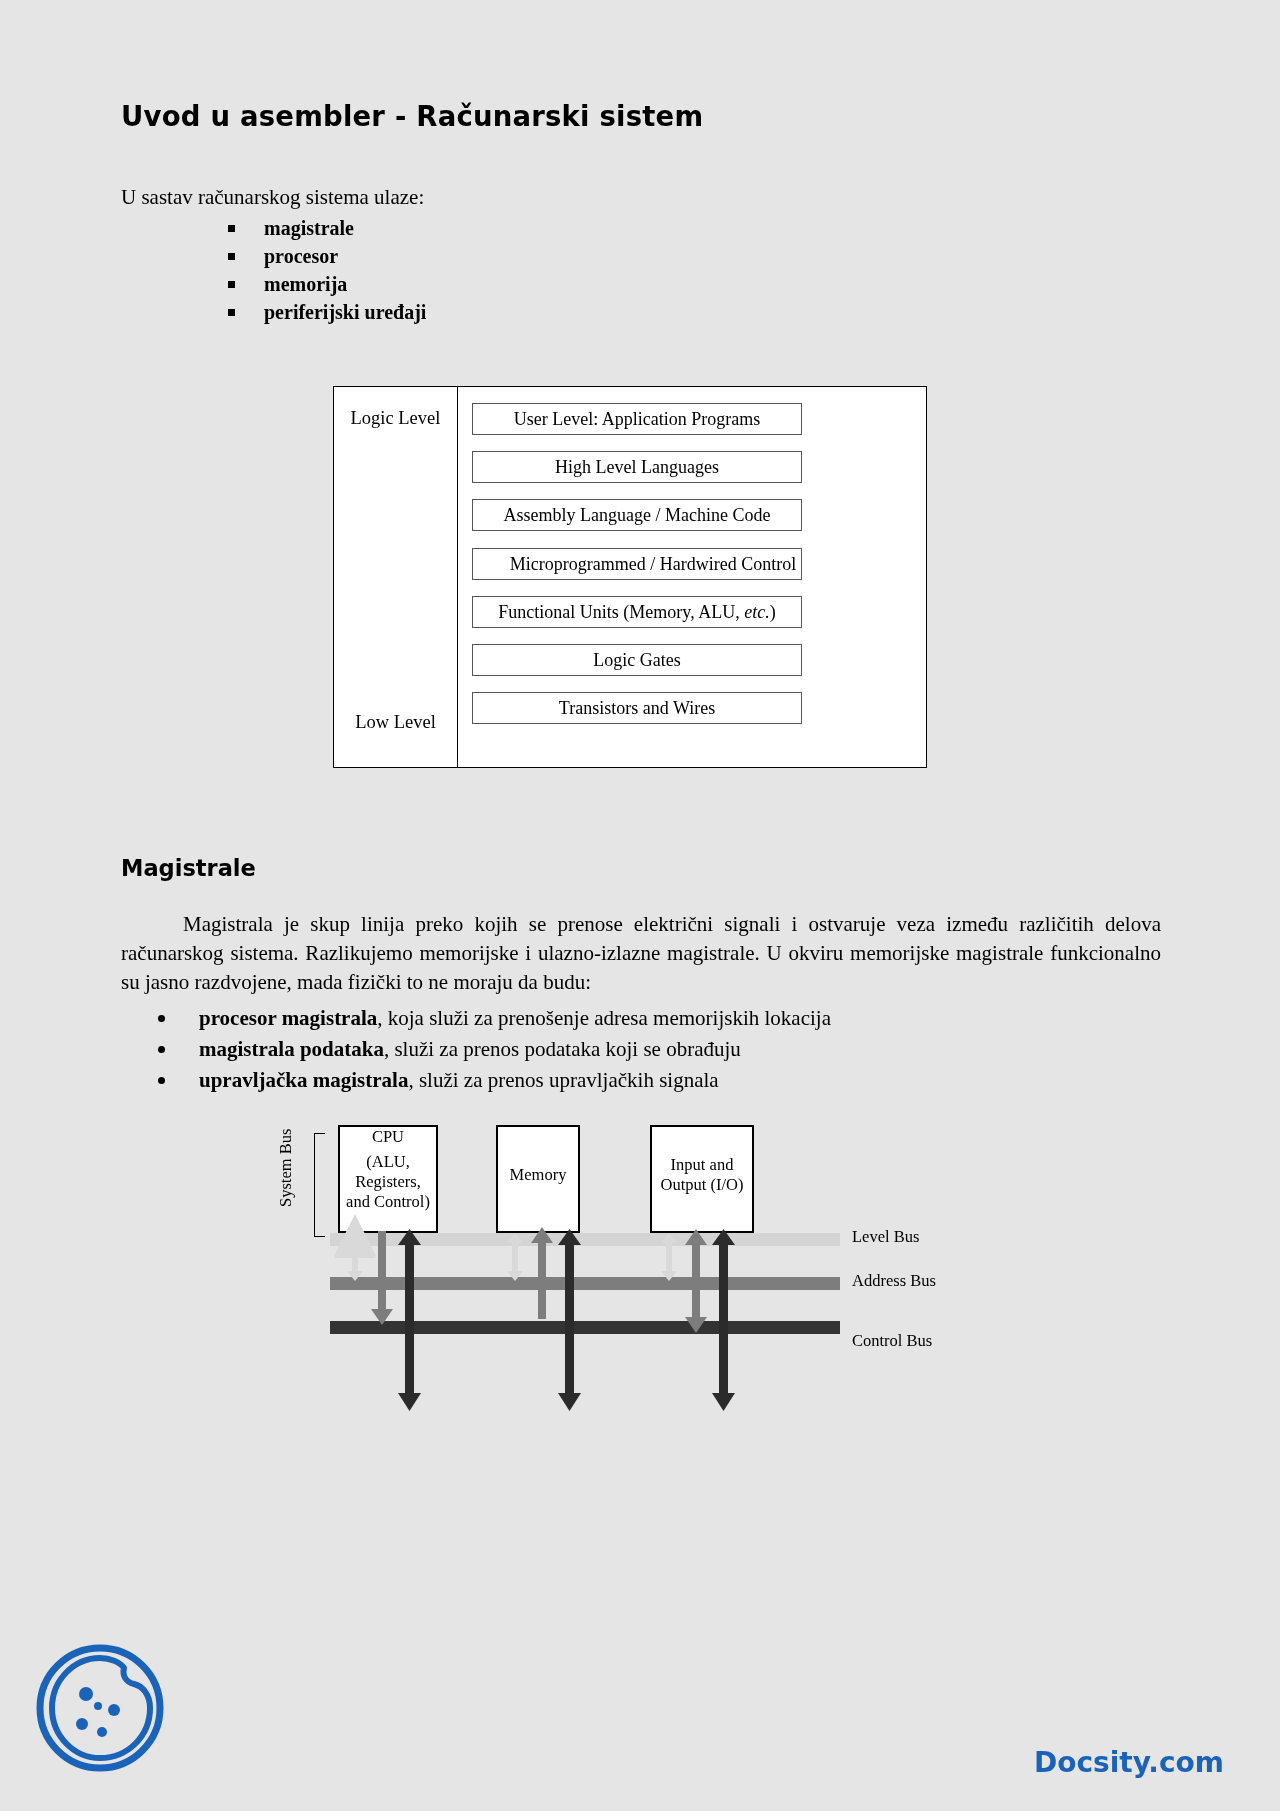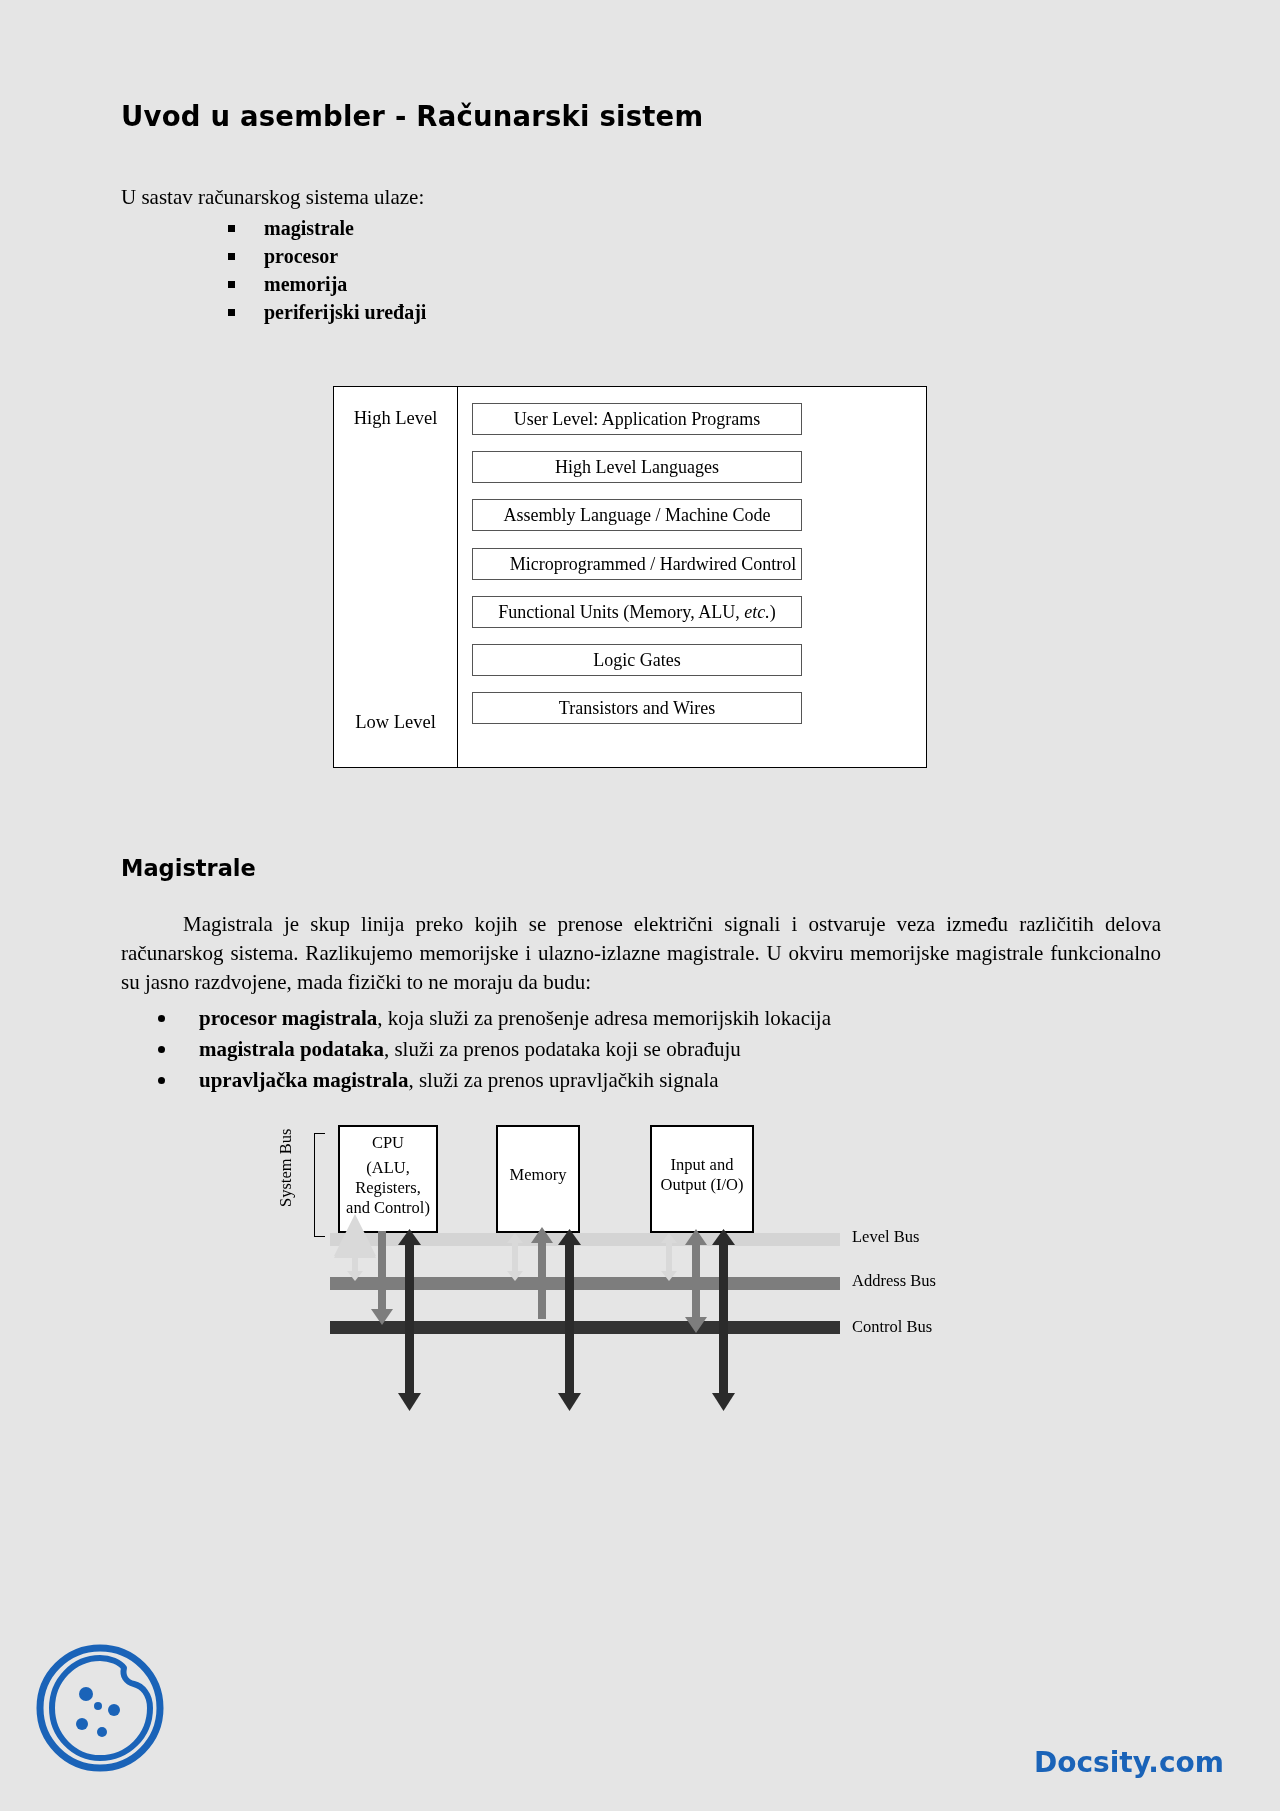--- a/index.html
+++ b/index.html
@@ -175,21 +175,20 @@
   }
   .unit-box {
     position: absolute;
     border: 2.2px solid #000;
     box-sizing: border-box;
     background: #fff;
     text-align: center;
     font-size: 16.5px;
     line-height: 20px;
     font-family: "Liberation Serif", serif;
-    padding-top: 6px;
   }
   .unit-box .l { display: block; }
 
   .bus-line {
     position: absolute;
     left: 30px;
     width: 510px;
     height: 13px;
   }
   .bus-label {
@@ -262,21 +261,21 @@
     </li>
     <li>
       <span class="sq"></span>
       <span>periferijski uređaji</span>
     </li>
   </ul>
 
   <div class="layer-fig">
     <div class="vdiv"></div>
 
-    <div class="layer-level-label high">High Level</div>
+    <div class="layer-level-label high">Logic Level</div>
     <div class="layer-level-label low">Low Level</div>
 
     <div class="layer-box" style="top:16px;">User Level: Application Programs</div>
     <div class="layer-box" style="top:64px;">High Level Languages</div>
     <div class="layer-box" style="top:112px;">Assembly Language / Machine Code</div>
     <div class="layer-box" style="top:161px;padding-left:32px;">Microprogrammed / Hardwired Control</div>
     <div class="layer-box" style="top:209px;"><span>Functional Units (Memory, ALU, </span><i>etc.</i><span>)</span></div>
     <div class="layer-box" style="top:257px;">Logic Gates</div>
     <div class="layer-box" style="top:305px;">Transistors and Wires</div>
   </div>
@@ -320,21 +319,21 @@
 
     <div class="bracket"></div>
     <div class="sysbus-label">System Bus</div>
 
     <div class="bus-line" style="top:108px; background:#d4d4d4;"></div>
     <div class="bus-line" style="top:152px; background:#7d7d7d;"></div>
     <div class="bus-line" style="top:196px; background:#333333;"></div>
 
     <div class="bus-label" style="left:552px; top:102px;">Level Bus</div>
     <div class="bus-label" style="left:552px; top:146px;">Address Bus</div>
-    <div class="bus-label" style="left:552px; top:192px;">Control Bus</div>
+    <div class="bus-label" style="left:552px; top:206px;">Control Bus</div>
 
     <svg width="660" height="215" style="position:absolute;left:0;top:0;overflow:visible;">
       <defs>
         <marker id="hL" markerWidth="7" markerHeight="7" refX="3.5" refY="3.5" orient="auto">
           <path d="M0,0 L7,3.5 L0,7 z" fill="#d9d9d9"></path>
         </marker>
         <marker id="hM" markerWidth="7" markerHeight="7" refX="3.5" refY="3.5" orient="auto">
           <path d="M0,0 L7,3.5 L0,7 z" fill="#7d7d7d"></path>
         </marker>
         <marker id="hD" markerWidth="7" markerHeight="7" refX="3.5" refY="3.5" orient="auto">

